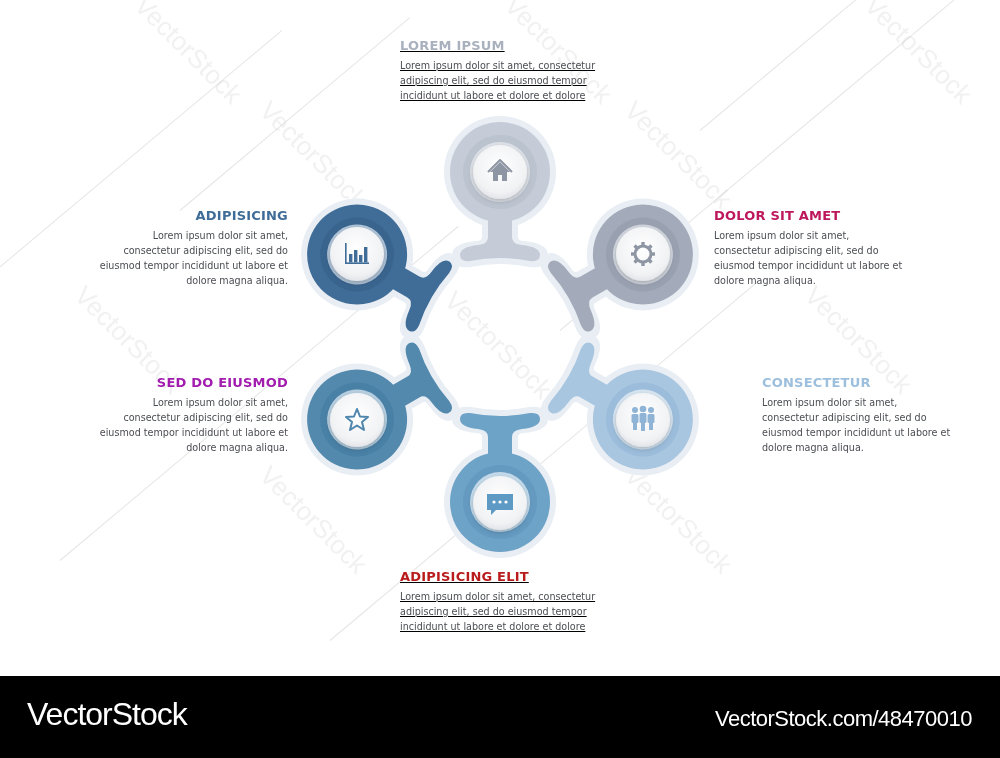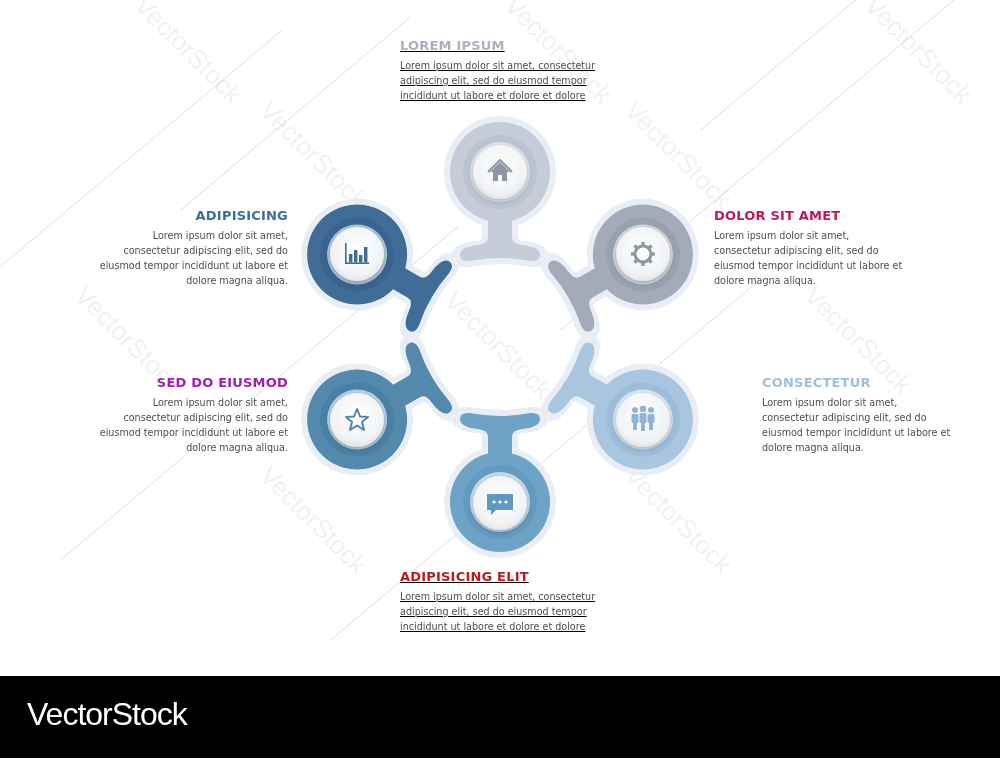--- a/index.html
+++ b/index.html
@@ -236,13 +236,14 @@
       <div>Lorem ipsum dolor sit amet,</div>
       <div>consectetur adipiscing elit, sed do</div>
       <div>eiusmod tempor incididunt ut labore et</div>
       <div>dolore magna aliqua.</div>
     </div>
   </div>
 </div>
 
 <div class="footer">
   <div class="brand">VectorStock</div>
+  <div class="ref">VectorStock.com/48470010</div>
 </div>
 
 </body></html>

